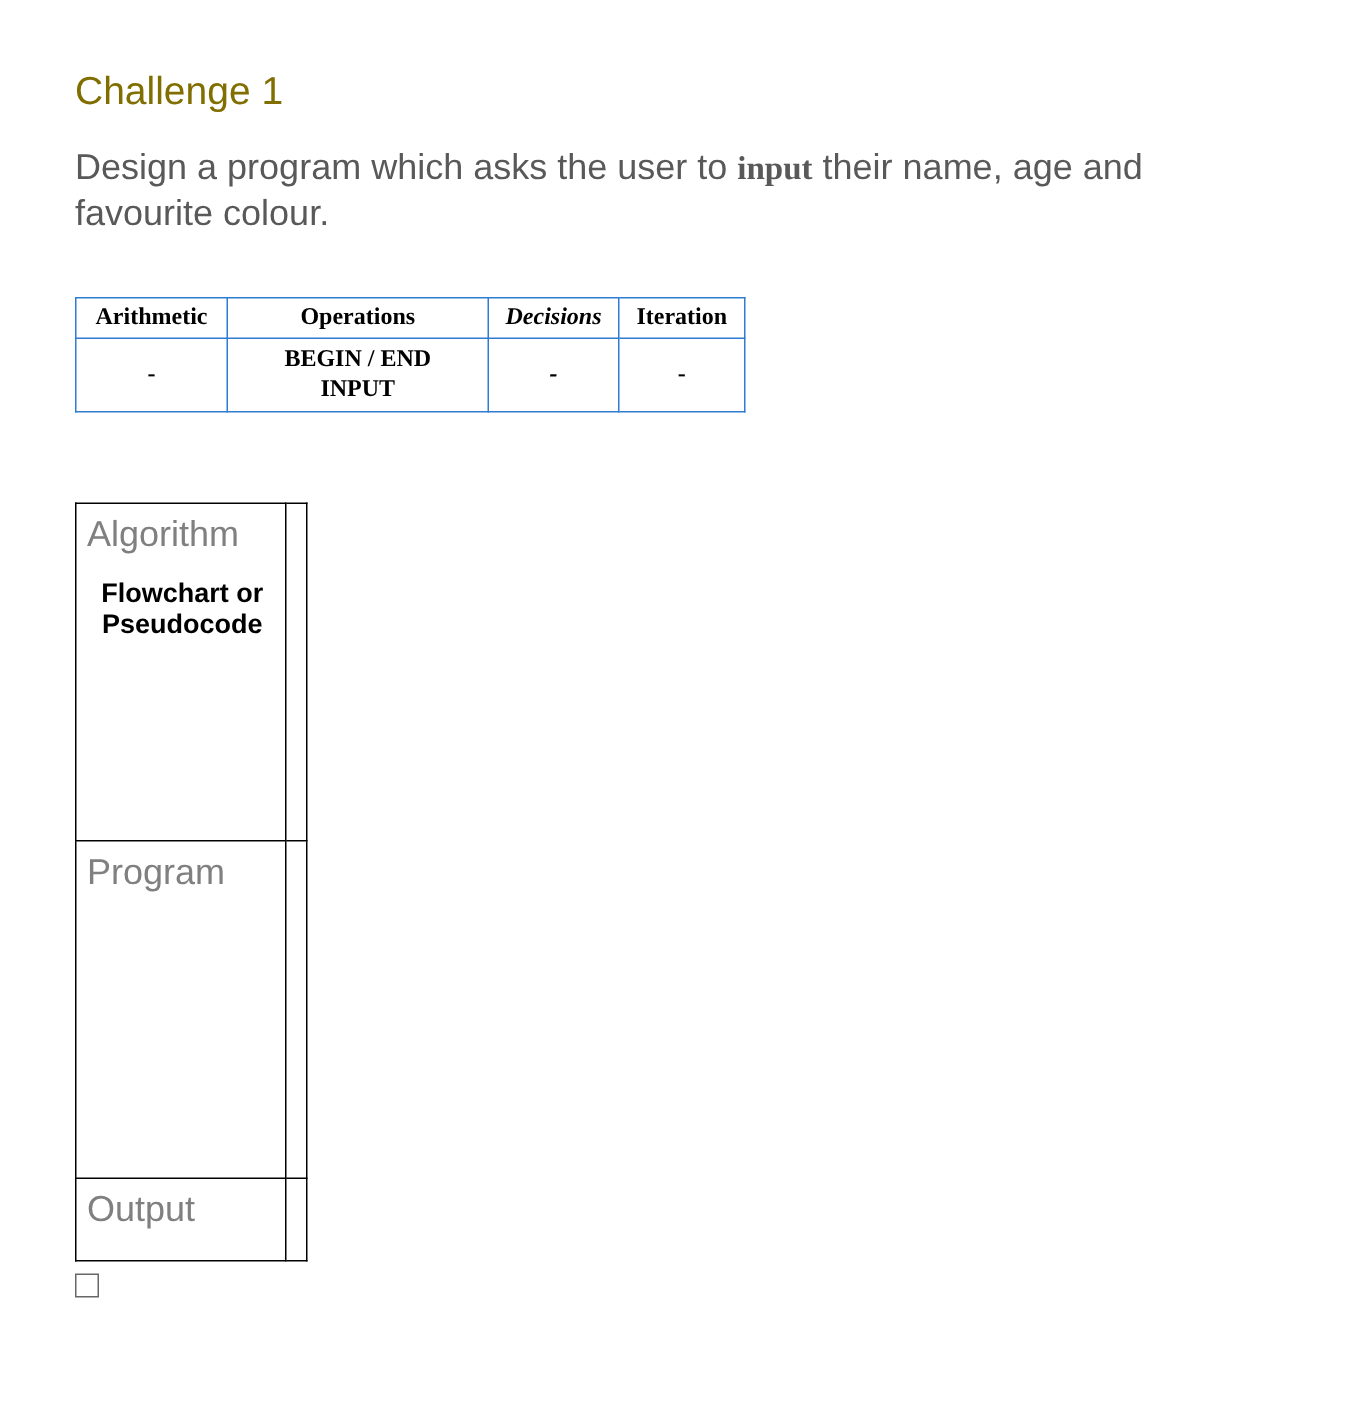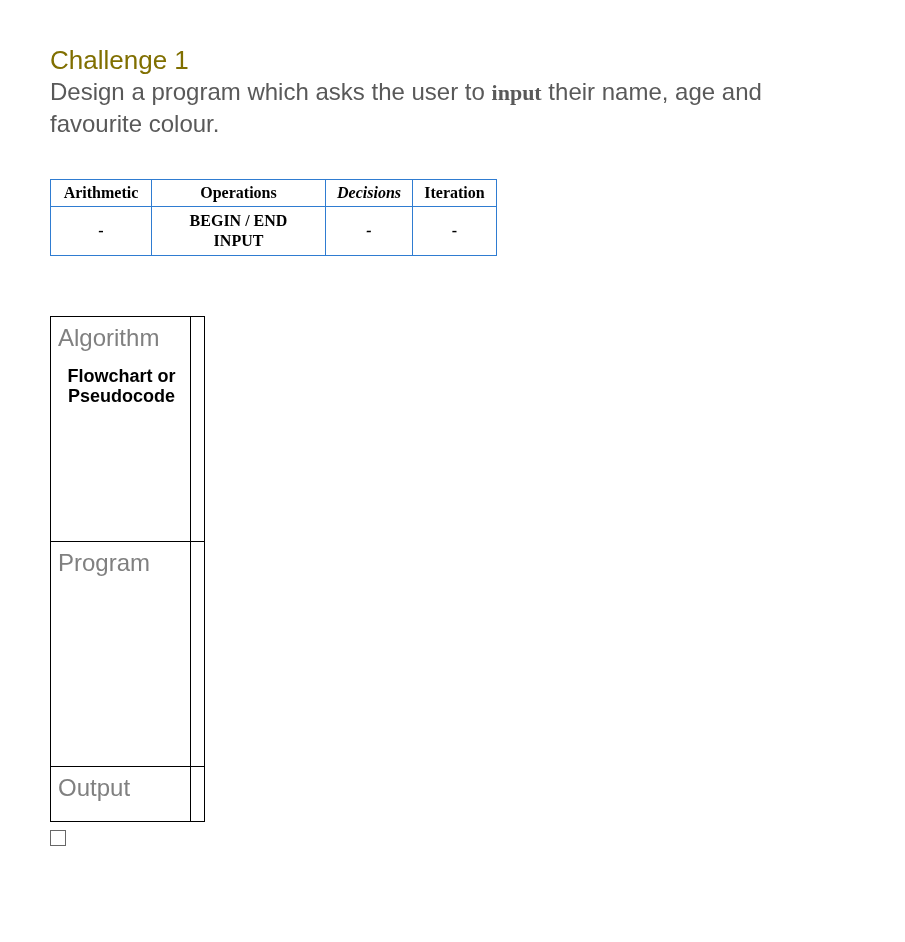--- a/index.html
+++ b/index.html
@@ -12,21 +12,21 @@
   }
   .page {
     padding: 45px 50px 20px 50px;
     box-sizing: border-box;
     width: 905px;
   }
   .title {
     font-size: 26px;
     color: #806f00;
     font-weight: 400;
-    margin: 0 0 0 0;
+    margin: 0 0 20px 0;
     font-family: Verdana, Geneva, sans-serif;
   }
   .description {
     font-size: 24px;
     color: #595959;
     line-height: 1.3;
     margin: 0;
     font-family: Verdana, Geneva, sans-serif;
   }
   .description .kw {

